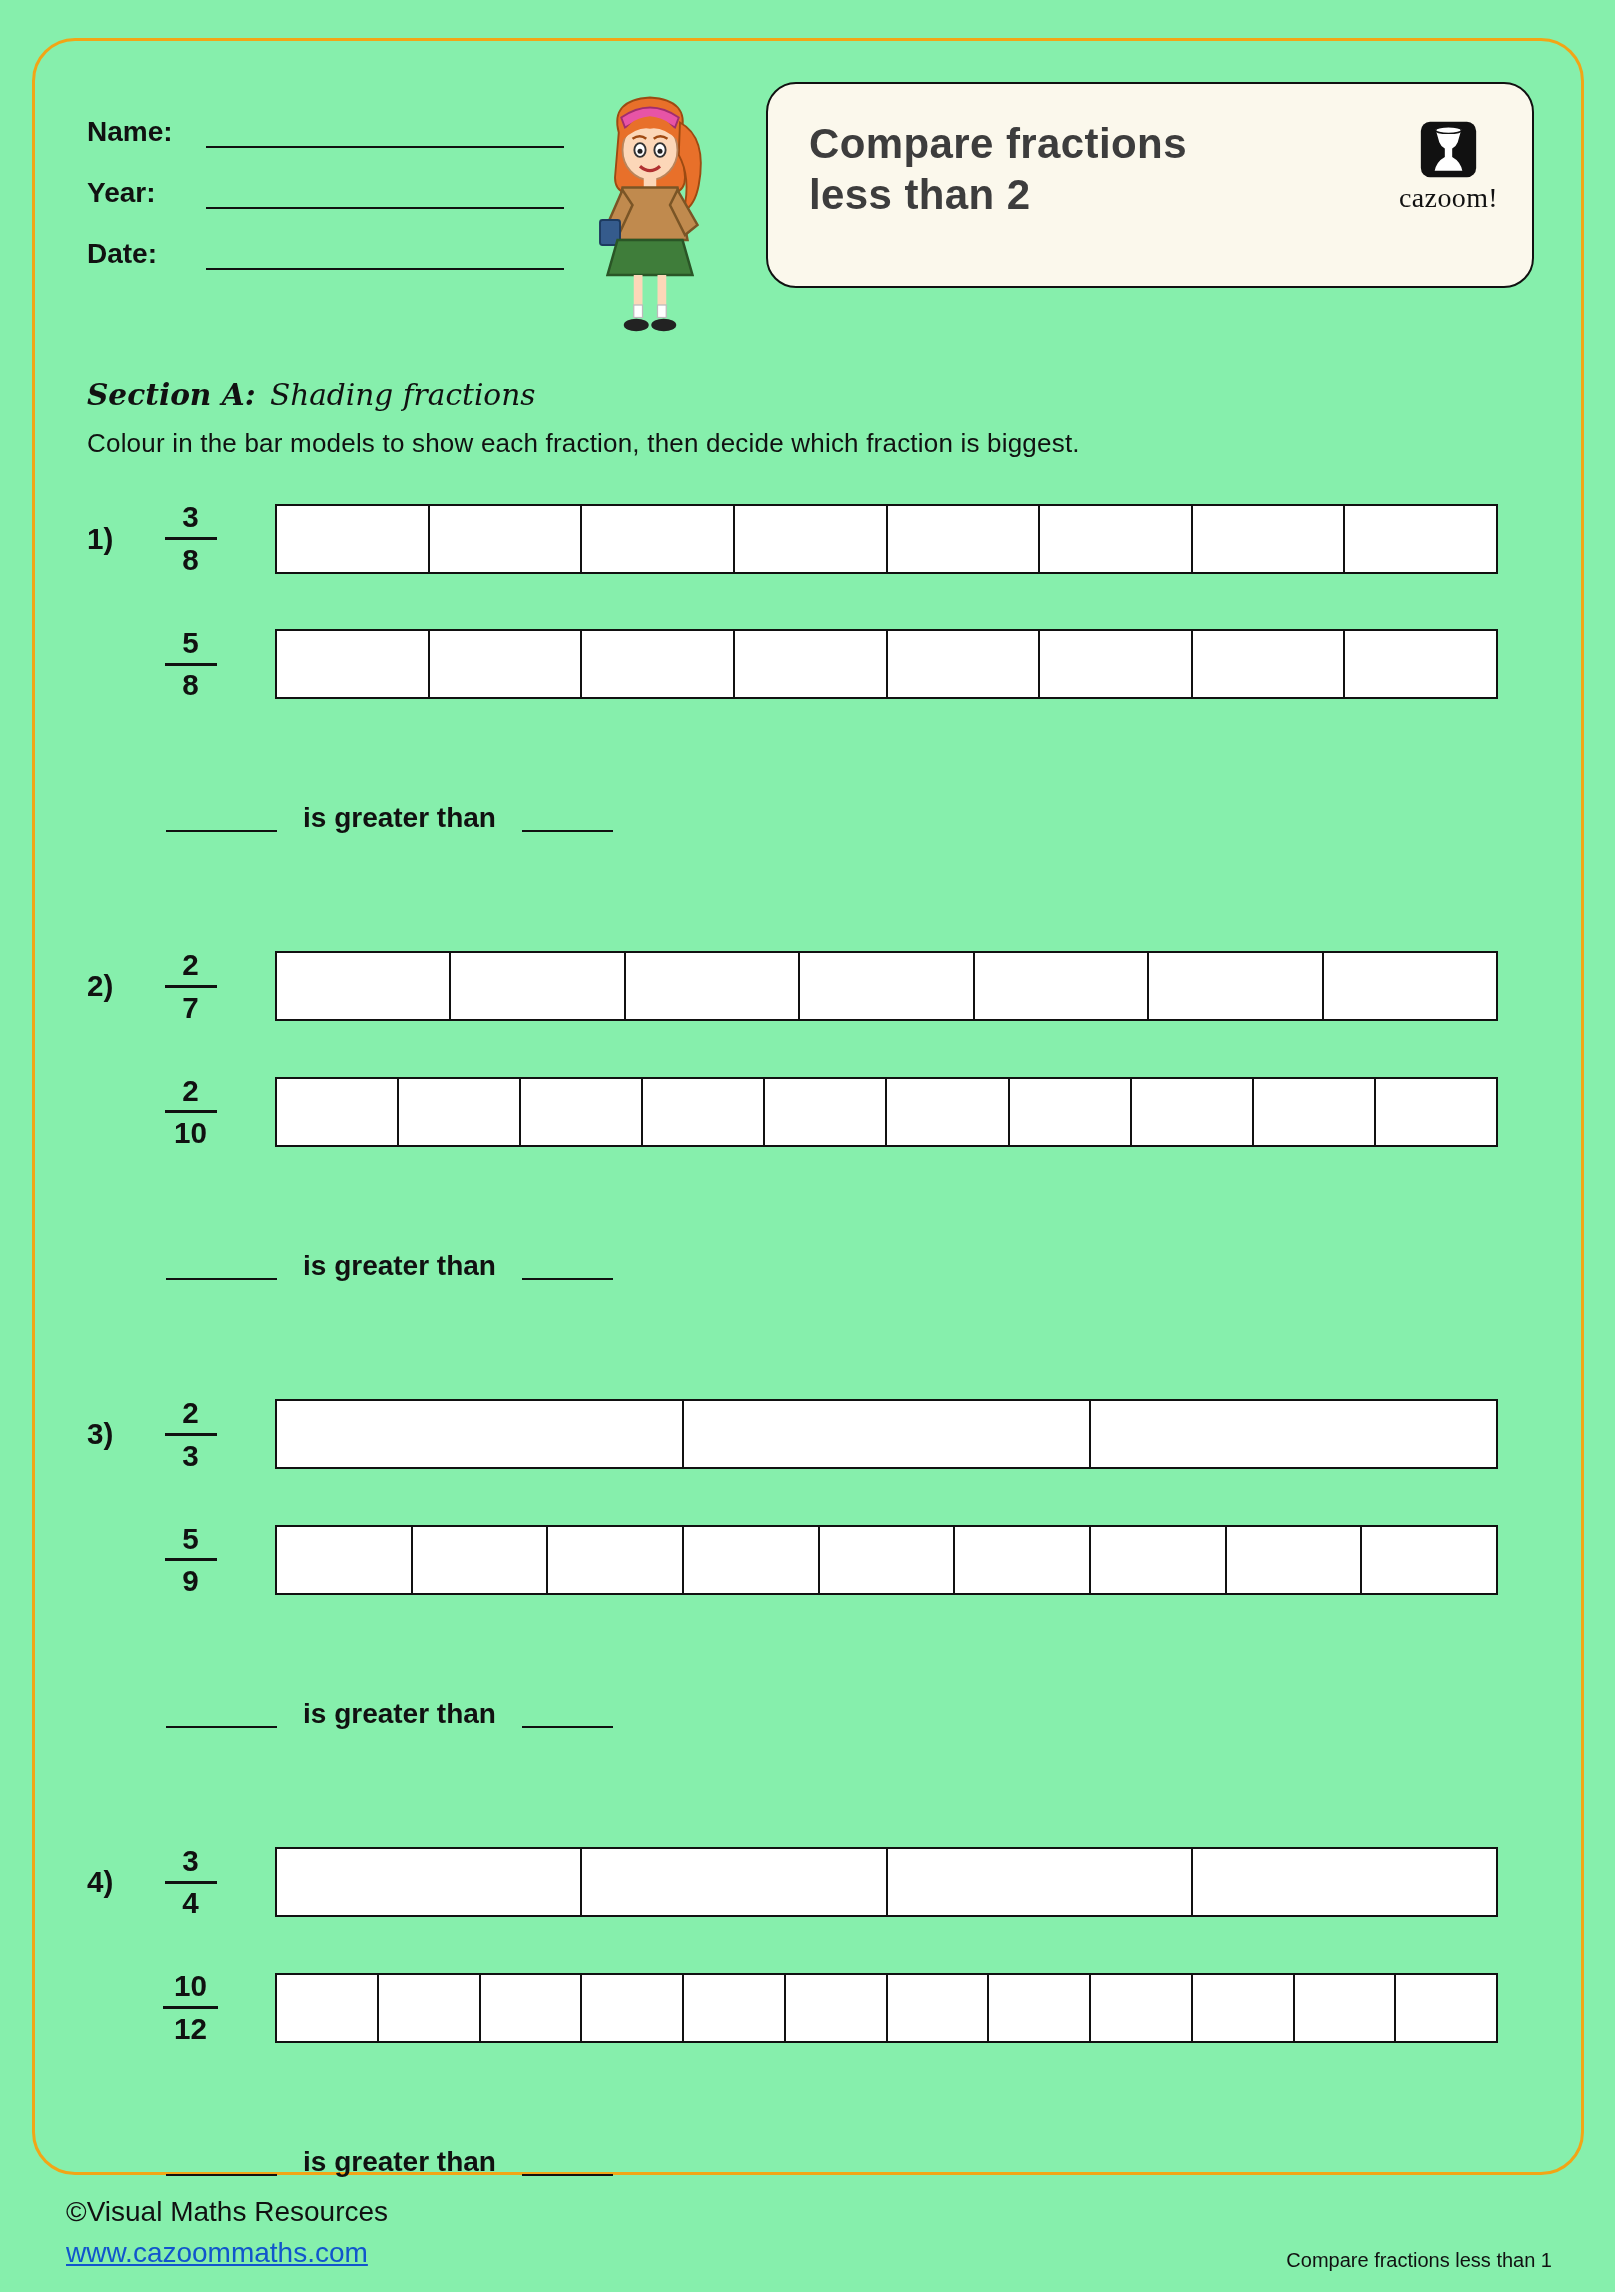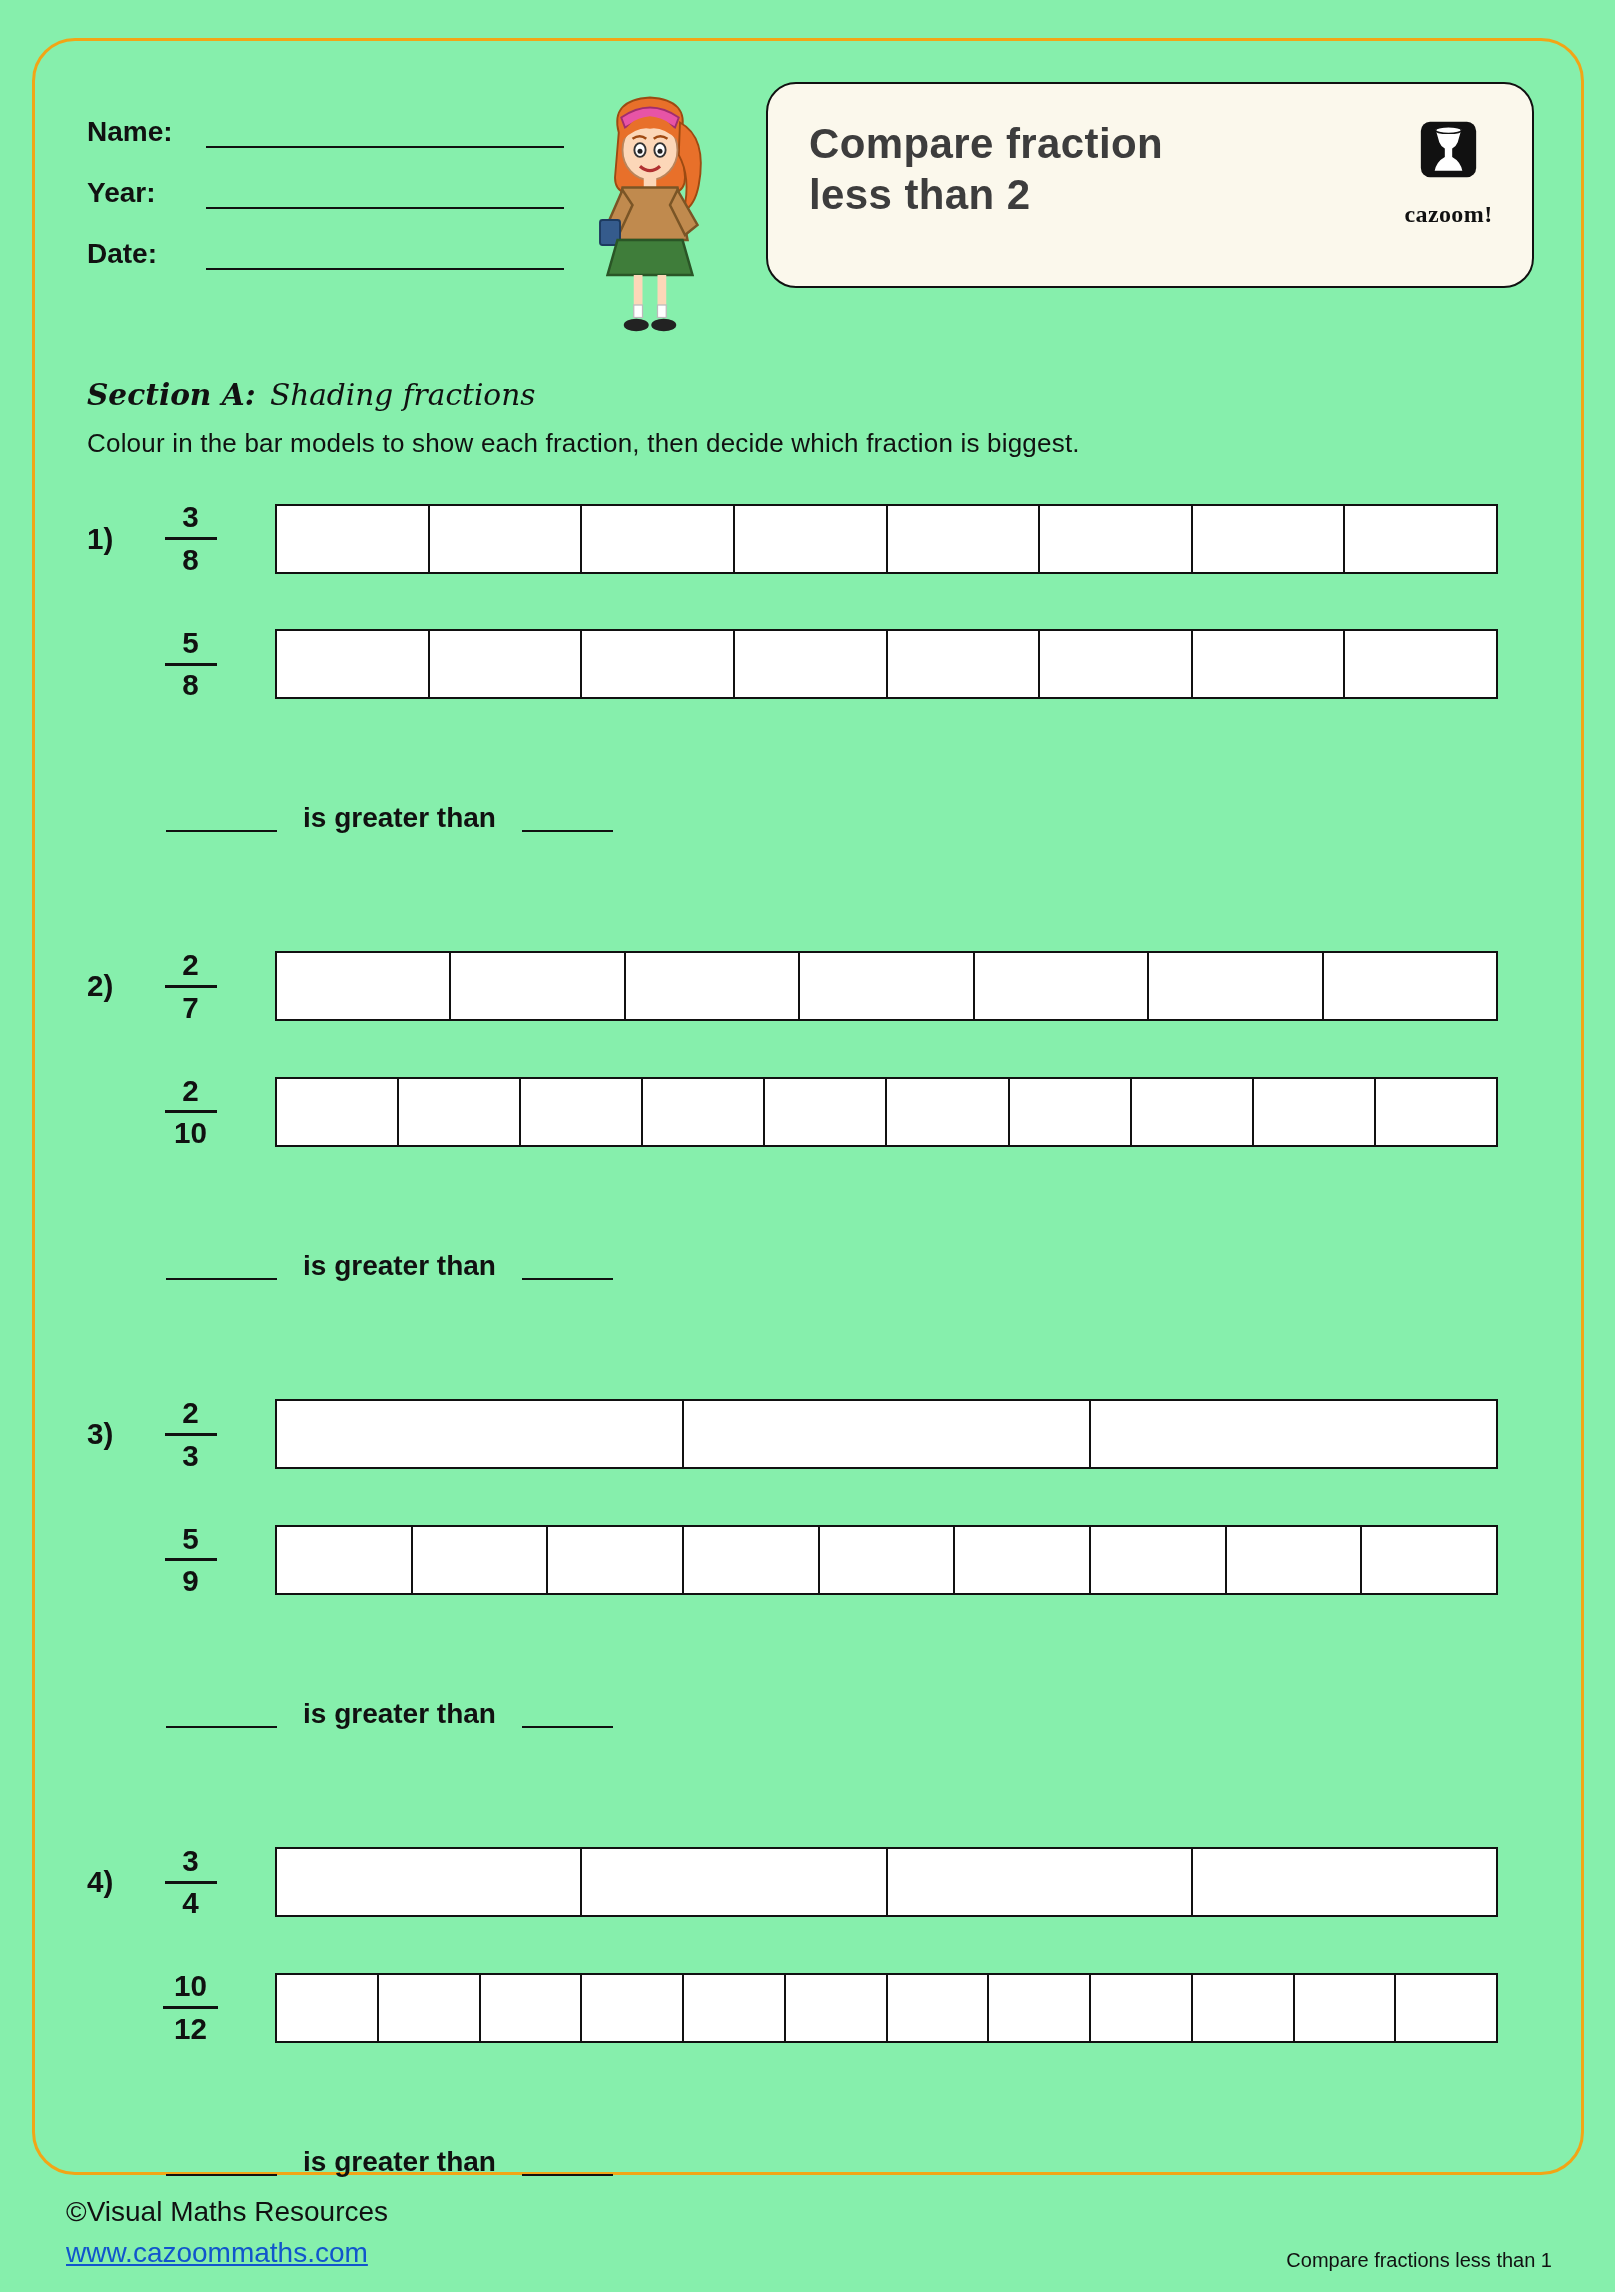--- a/index.html
+++ b/index.html
@@ -25,21 +25,21 @@
   .field-line{flex:1;max-width:358px;border-bottom:2.7px solid var(--ink);height:30px;margin-left:12.5px}
 
   .mascot{width:161px;margin-top:5.4px;flex:0 0 auto}
   .mascot svg{display:block}
 
   .title-box{flex:1;margin-left:30px;background:var(--box-bg);border:2.7px solid var(--ink);
              border-radius:30px;padding:34px 30px 27px 41px;display:flex;
              justify-content:space-between;align-items:flex-start;min-height:206px}
   .title-text{font-weight:bold;font-size:42px;line-height:1.22;color:var(--title-text);letter-spacing:0.4px}
   .logo{width:107px;text-align:center;margin-top:1.8px}
-  .logo-text{font-family:"Liberation Serif",serif;font-weight:bold;font-size:24px;margin-top:19px;letter-spacing:0.4px}
+  .logo-text{font-family:"Liberation Serif",serif;font-weight:normal;font-size:28px;margin-top:0;letter-spacing:0.4px}
 
   
   .section-heading{margin-top:39px;font-family:"DejaVu Serif","Liberation Serif",serif;font-size:29.6px}
   .sec-bold{font-weight:bold;font-style:italic}
   .sec-it{font-style:italic;margin-left:14.3px}
   .instructions{margin-top:16px;font-weight:normal;font-size:26px;letter-spacing:0.2px}
 
   
   .problems{margin-top:41px}
   .problem{margin-bottom:116px}
@@ -125,21 +125,21 @@
           <rect x="47" y="174" width="7" height="10" fill="#fff" stroke="#bbb" stroke-width="1"></rect>
           <rect x="66" y="174" width="7" height="10" fill="#fff" stroke="#bbb" stroke-width="1"></rect>
 
           <ellipse cx="49" cy="190" rx="10" ry="5" fill="#222"></ellipse>
           <ellipse cx="71" cy="190" rx="10" ry="5" fill="#222"></ellipse>
         </svg>
       </div>
 
       <div class="title-box">
         <div class="title-text">
-          <div>Compare fraction</div>
+          <div>Compare fractions</div>
           <div>less than 2</div>
         </div>
         <div class="logo">
           <span>
             <svg viewBox="0 0 64 64" width="59" height="59" aria-hidden="true">
               <rect x="2" y="2" width="60" height="60" rx="10" fill="#111"></rect>
               <path d="M18 10 H46 L42 24 Q40 29 36 31 L36 40 Q45 45 47 55 H17 Q19 45 28 40 L28 31 Q24 29 22 24 Z" fill="#fff"></path>
               <ellipse cx="32" cy="11" rx="14" ry="3.5" fill="#fff" stroke="#111" stroke-width="1.5"></ellipse>
             </svg>
           </span>

